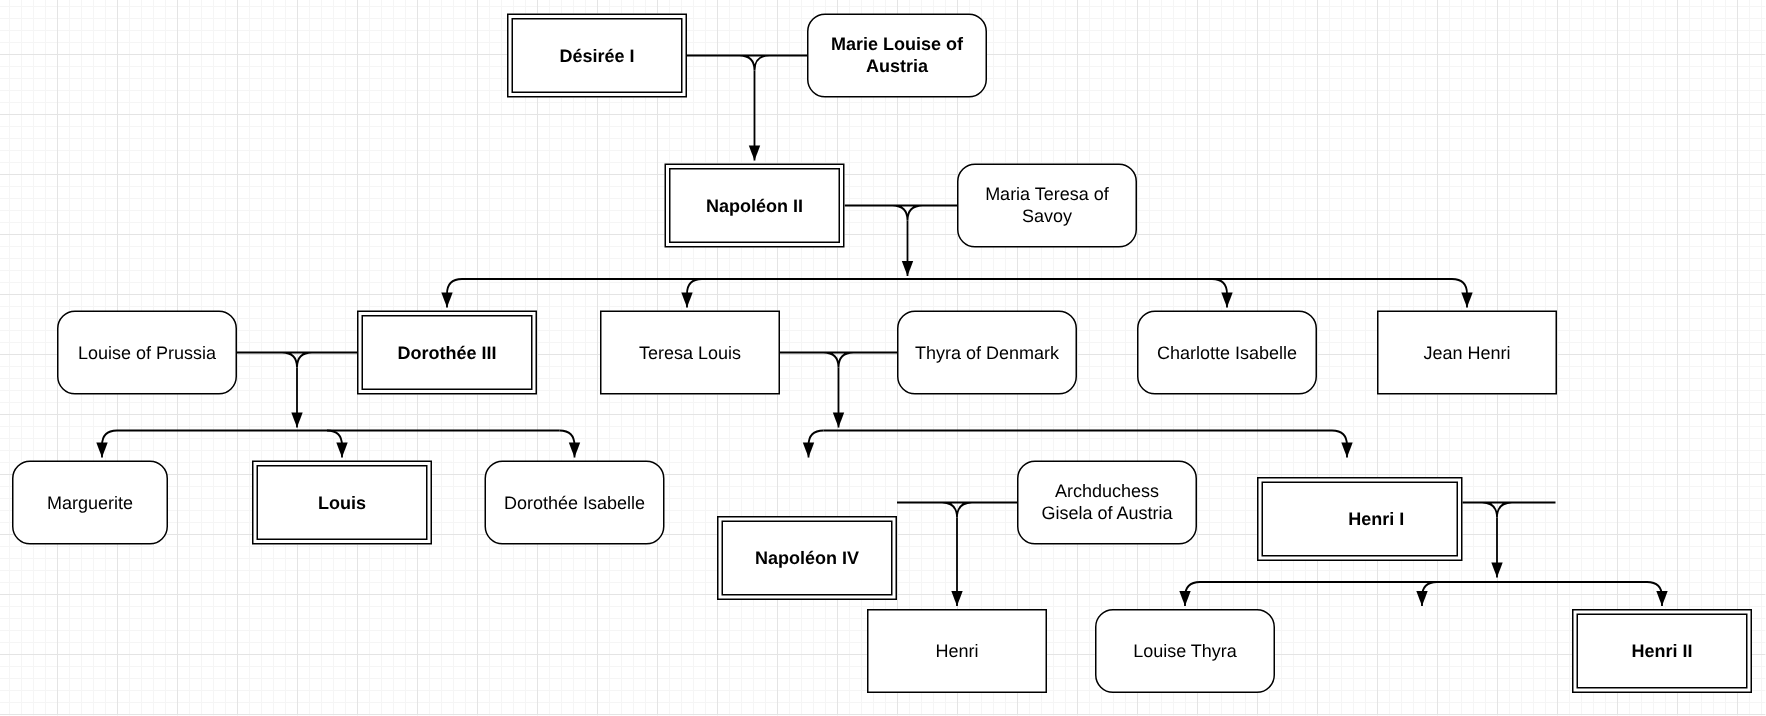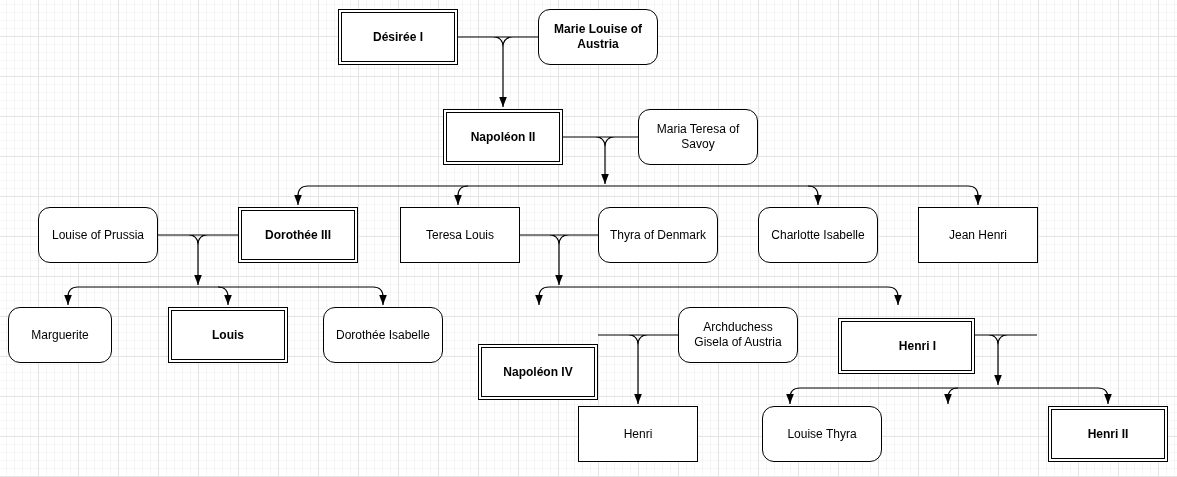--- a/index.html
+++ b/index.html
@@ -116,15 +116,15 @@
     <div class="node rounded" style="left: 758px; top: 207px; width: 120px; height: 56px;"><span>Charlotte Isabelle</span></div>
     <div class="node" style="left: 918px; top: 207px; width: 120px; height: 56px;"><span>Jean Henri</span></div>
     <div class="node rounded" style="left: 8px; top: 307px; width: 104px; height: 56px;"><span>Marguerite</span></div>
     <div class="node double bold" style="left: 168px; top: 307px; width: 120px; height: 56px;"><span>Louis</span></div>
     <div class="node rounded" style="left: 323px; top: 307px; width: 120px; height: 56px;"><span>Dorothée Isabelle</span></div>
     <div class="node double bold" style="left: 478px; top: 304px; width: 120px; height: 56px; margin-top: 40px;"><span>Napoléon IV</span></div>
     <div class="node rounded" style="left: 678px; top: 307px; width: 120px; height: 56px;"><span>Archduchess
 Gisela of Austria</span></div>
     <div class="node double bold" style="left: 838px; top: 318px; width: 137px; height: 56px; padding-left: 24px;"><span>Henri I</span></div>
     <div class="node" style="left: 578px; top: 406px; width: 120px; height: 56px;"><span>Henri</span></div>
-    <div class="node rounded" style="left: 730px; top: 406px; width: 120px; height: 56px; margin-left: 32px;"><span>Louise Thyra</span></div>
+    <div class="node rounded" style="left: 730px; top: 406px; width: 120px; height: 56px;"><span>Louise Thyra</span></div>
     <div class="node double bold" style="left: 1048px; top: 406px; width: 120px; height: 56px;"><span>Henri II</span></div>
   </div>
 
 </body></html>

